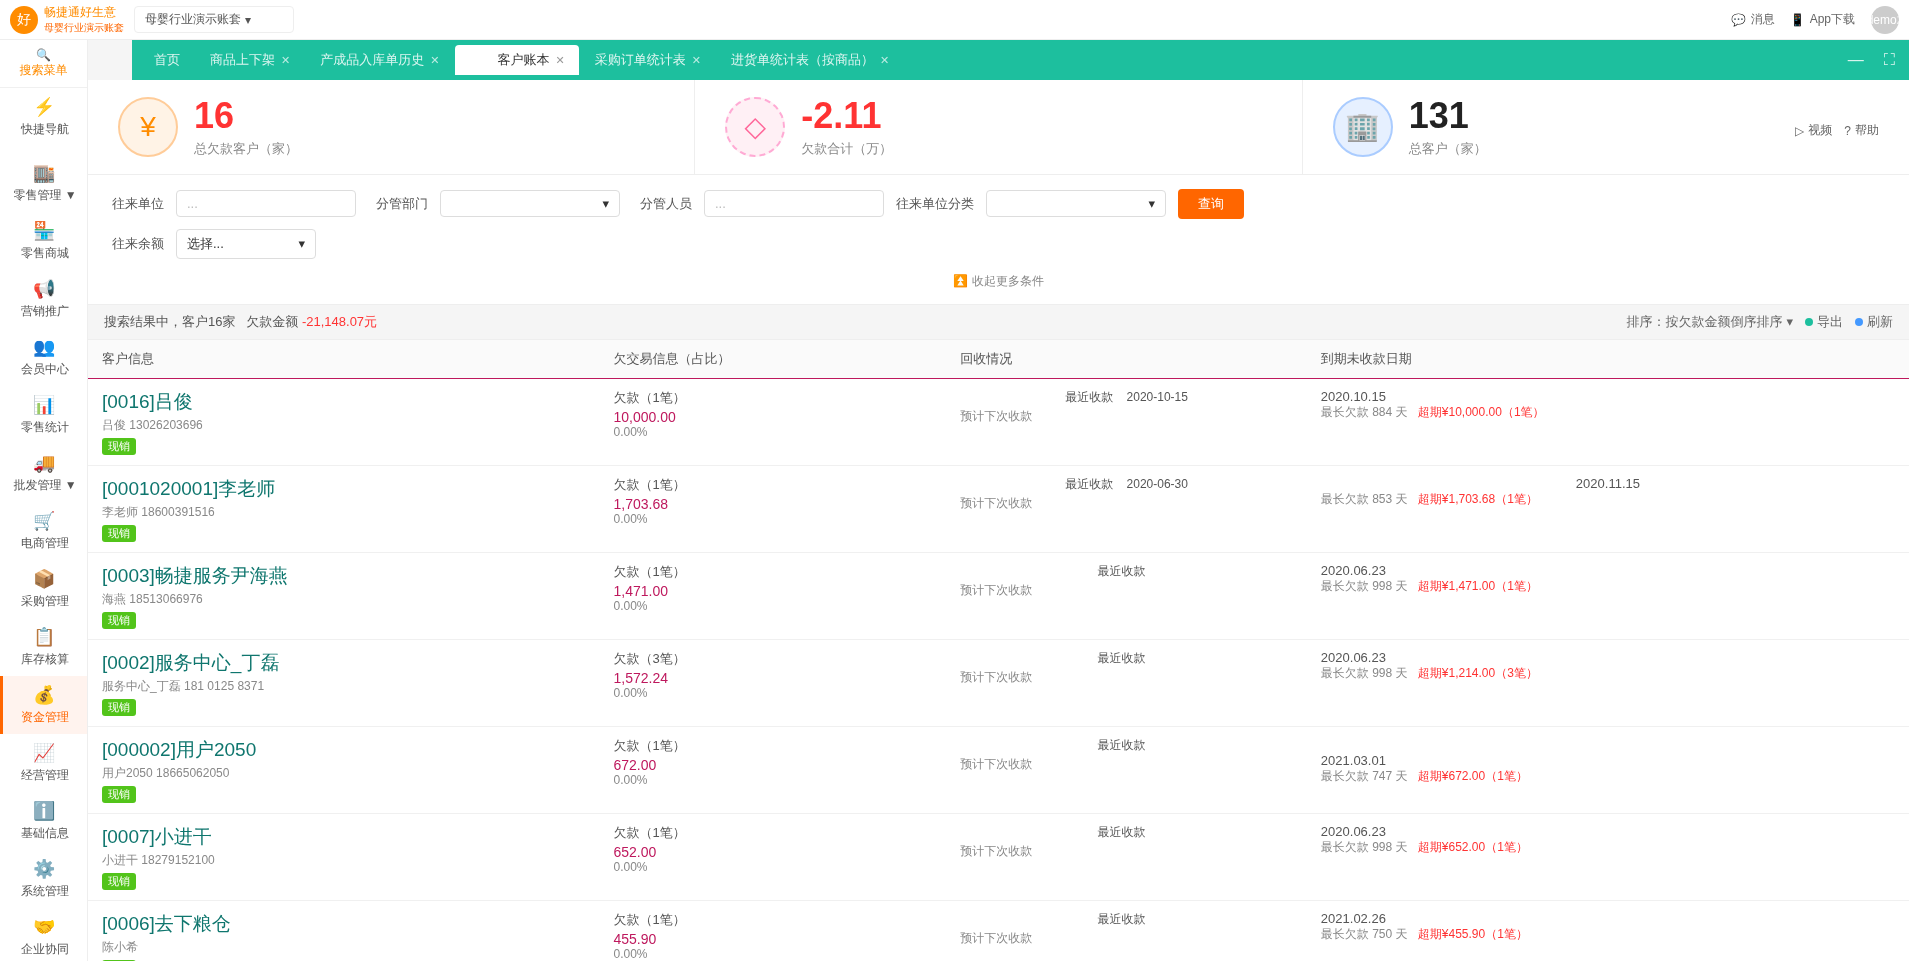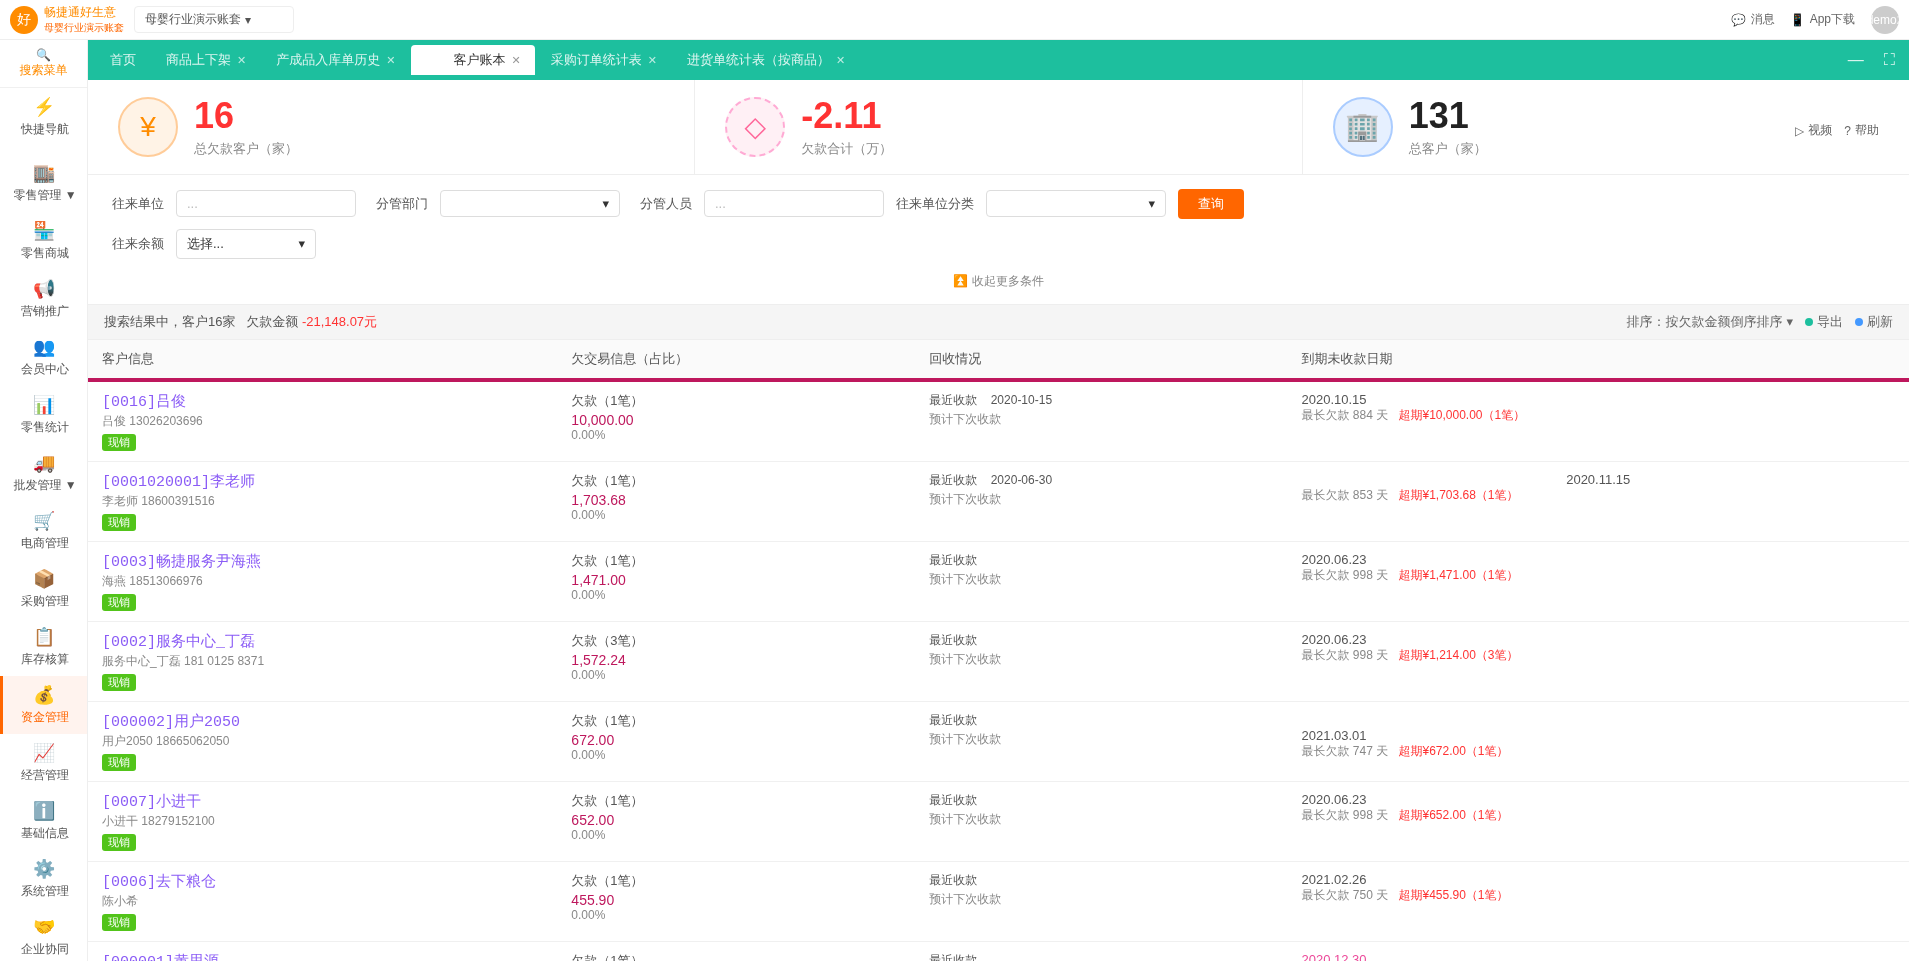--- a/index.html
+++ b/index.html
@@ -15,21 +15,21 @@
     
     .top-bar-logo { display: flex; align-items: center; gap: 6px; min-width: 88px; }
     .logo-icon { width: 28px; height: 28px; background: #ff8c00; border-radius: 50%; display: flex; align-items: center; justify-content: center; color: white; font-size: 14px; }
     .logo-text { font-size: 12px; color: #ff8c00; }
     .store-selector { display: flex; align-items: center; gap: 4px; padding: 4px 10px; border: 1px solid #eee; border-radius: 4px; margin-left: 10px; cursor: pointer; color: #555; font-size: 12px; min-width: 160px; }
     .top-bar-right { margin-left: auto; display: flex; align-items: center; gap: 16px; }
     .top-bar-btn { display: flex; align-items: center; gap: 4px; color: #666; font-size: 12px; cursor: pointer; }
     .avatar { width: 28px; height: 28px; border-radius: 50%; background: #ccc; display: flex; align-items: center; justify-content: center; color: white; font-size: 12px; overflow: hidden; }
 
     
-    .tab-bar { display: flex; align-items: center; background: #1dbf9e; height: 40px; padding: 0 8px; gap: 2px; }
+    .tab-bar { display: flex; align-items: center; background: #1dbf9e; height: 40px; padding: 0 8px; gap: 2px; margin-left: 44px; }
     .tab { display: flex; align-items: center; gap: 6px; padding: 6px 14px; border-radius: 4px 4px 0 0; cursor: pointer; font-size: 13px; color: rgba(255,255,255,0.85); background: transparent; white-space: nowrap; }
     .tab.active { background: #fff; color: #333; border-radius: 4px 4px 0 0; padding-left: 42px; }
     .tab-close { font-size: 11px; color: rgba(255,255,255,0.7); cursor: pointer; }
     .tab.active .tab-close { color: #999; }
     .tab-bar-actions { margin-left: auto; display: flex; gap: 8px; }
     .tab-action-btn { color: rgba(255,255,255,0.85); cursor: pointer; font-size: 16px; padding: 2px 6px; }
 
     
     .sidebar-search { padding: 8px 6px; font-size: 12px; color: #ff8c00; cursor: pointer; border-bottom: 1px solid #f0f0f0; text-align: center; }
     .sidebar-item { display: flex; flex-direction: column; align-items: center; padding: 8px 4px; cursor: pointer; color: #555; font-size: 12px; gap: 3px; border-left: 3px solid transparent; }
@@ -71,31 +71,31 @@
     .results-actions { display: flex; align-items: center; gap: 12px; font-size: 13px; color: #666; }
     .results-actions .sort-select { display: flex; align-items: center; gap: 4px; cursor: pointer; }
     .results-actions .action-btn { display: flex; align-items: center; gap: 4px; cursor: pointer; }
     .results-actions .action-btn .dot { width: 8px; height: 8px; border-radius: 50%; display: inline-block; }
     .dot-green { background: #1dbf9e; }
     .dot-blue { background: #4499ff; }
 
     
     .table-container { flex: 1; overflow-y: auto; background: #fff; }
     table { width: 100%; border-collapse: collapse; }
-    th { background: #fafafa; padding: 10px 14px; text-align: left; font-size: 13px; color: #555; border-bottom: 4px solid #be185d; font-weight: normal; white-space: nowrap; }
+    th { background: #fafafa; padding: 10px 14px; text-align: left; font-size: 13px; color: #555; border-bottom: 1px solid #be185d; font-weight: normal; white-space: nowrap; }
     td { padding: 10px 14px; border-bottom: 1px solid #f0f0f0; font-size: 13px; vertical-align: top; }
-    .customer-name { color: #8b5cf6; cursor: pointer; font-size: 15px; font-family: Liberation Mono, monospace; }
+    .customer-name { color: #0f766e; cursor: pointer; font-size: 19px; }
     .customer-phone { color: #888; font-size: 12px; margin-top: 2px; }
     .tag-green { background: #52c41a; color: white; font-size: 11px; padding: 1px 6px; border-radius: 3px; display: inline-block; margin-top: 4px; }
     .debt-count { color: #555; font-size: 13px; }
     .debt-amount { color: #be185d; font-size: 14px; font-weight: 500; margin-top: 2px; }
     .debt-ratio { color: #888; font-size: 12px; }
     .overdue-link { color: #ff3333; font-size: 12px; cursor: pointer; }
     .overdue-days { color: #888; font-size: 12px; }
-    .recent-date { color: #555; font-size: 12px; }
+    .recent-date { color: #555; font-size: 12px; text-align: center; }
     .next-collect { color: #888; font-size: 12px; margin-top: 2px; }
 
     
     ::-webkit-scrollbar { width: 6px; height: 6px; }
     ::-webkit-scrollbar-track { background: #f1f1f1; }
     ::-webkit-scrollbar-thumb { background: #ccc; border-radius: 3px; }
   </style>
 </head>
 <body>
 

